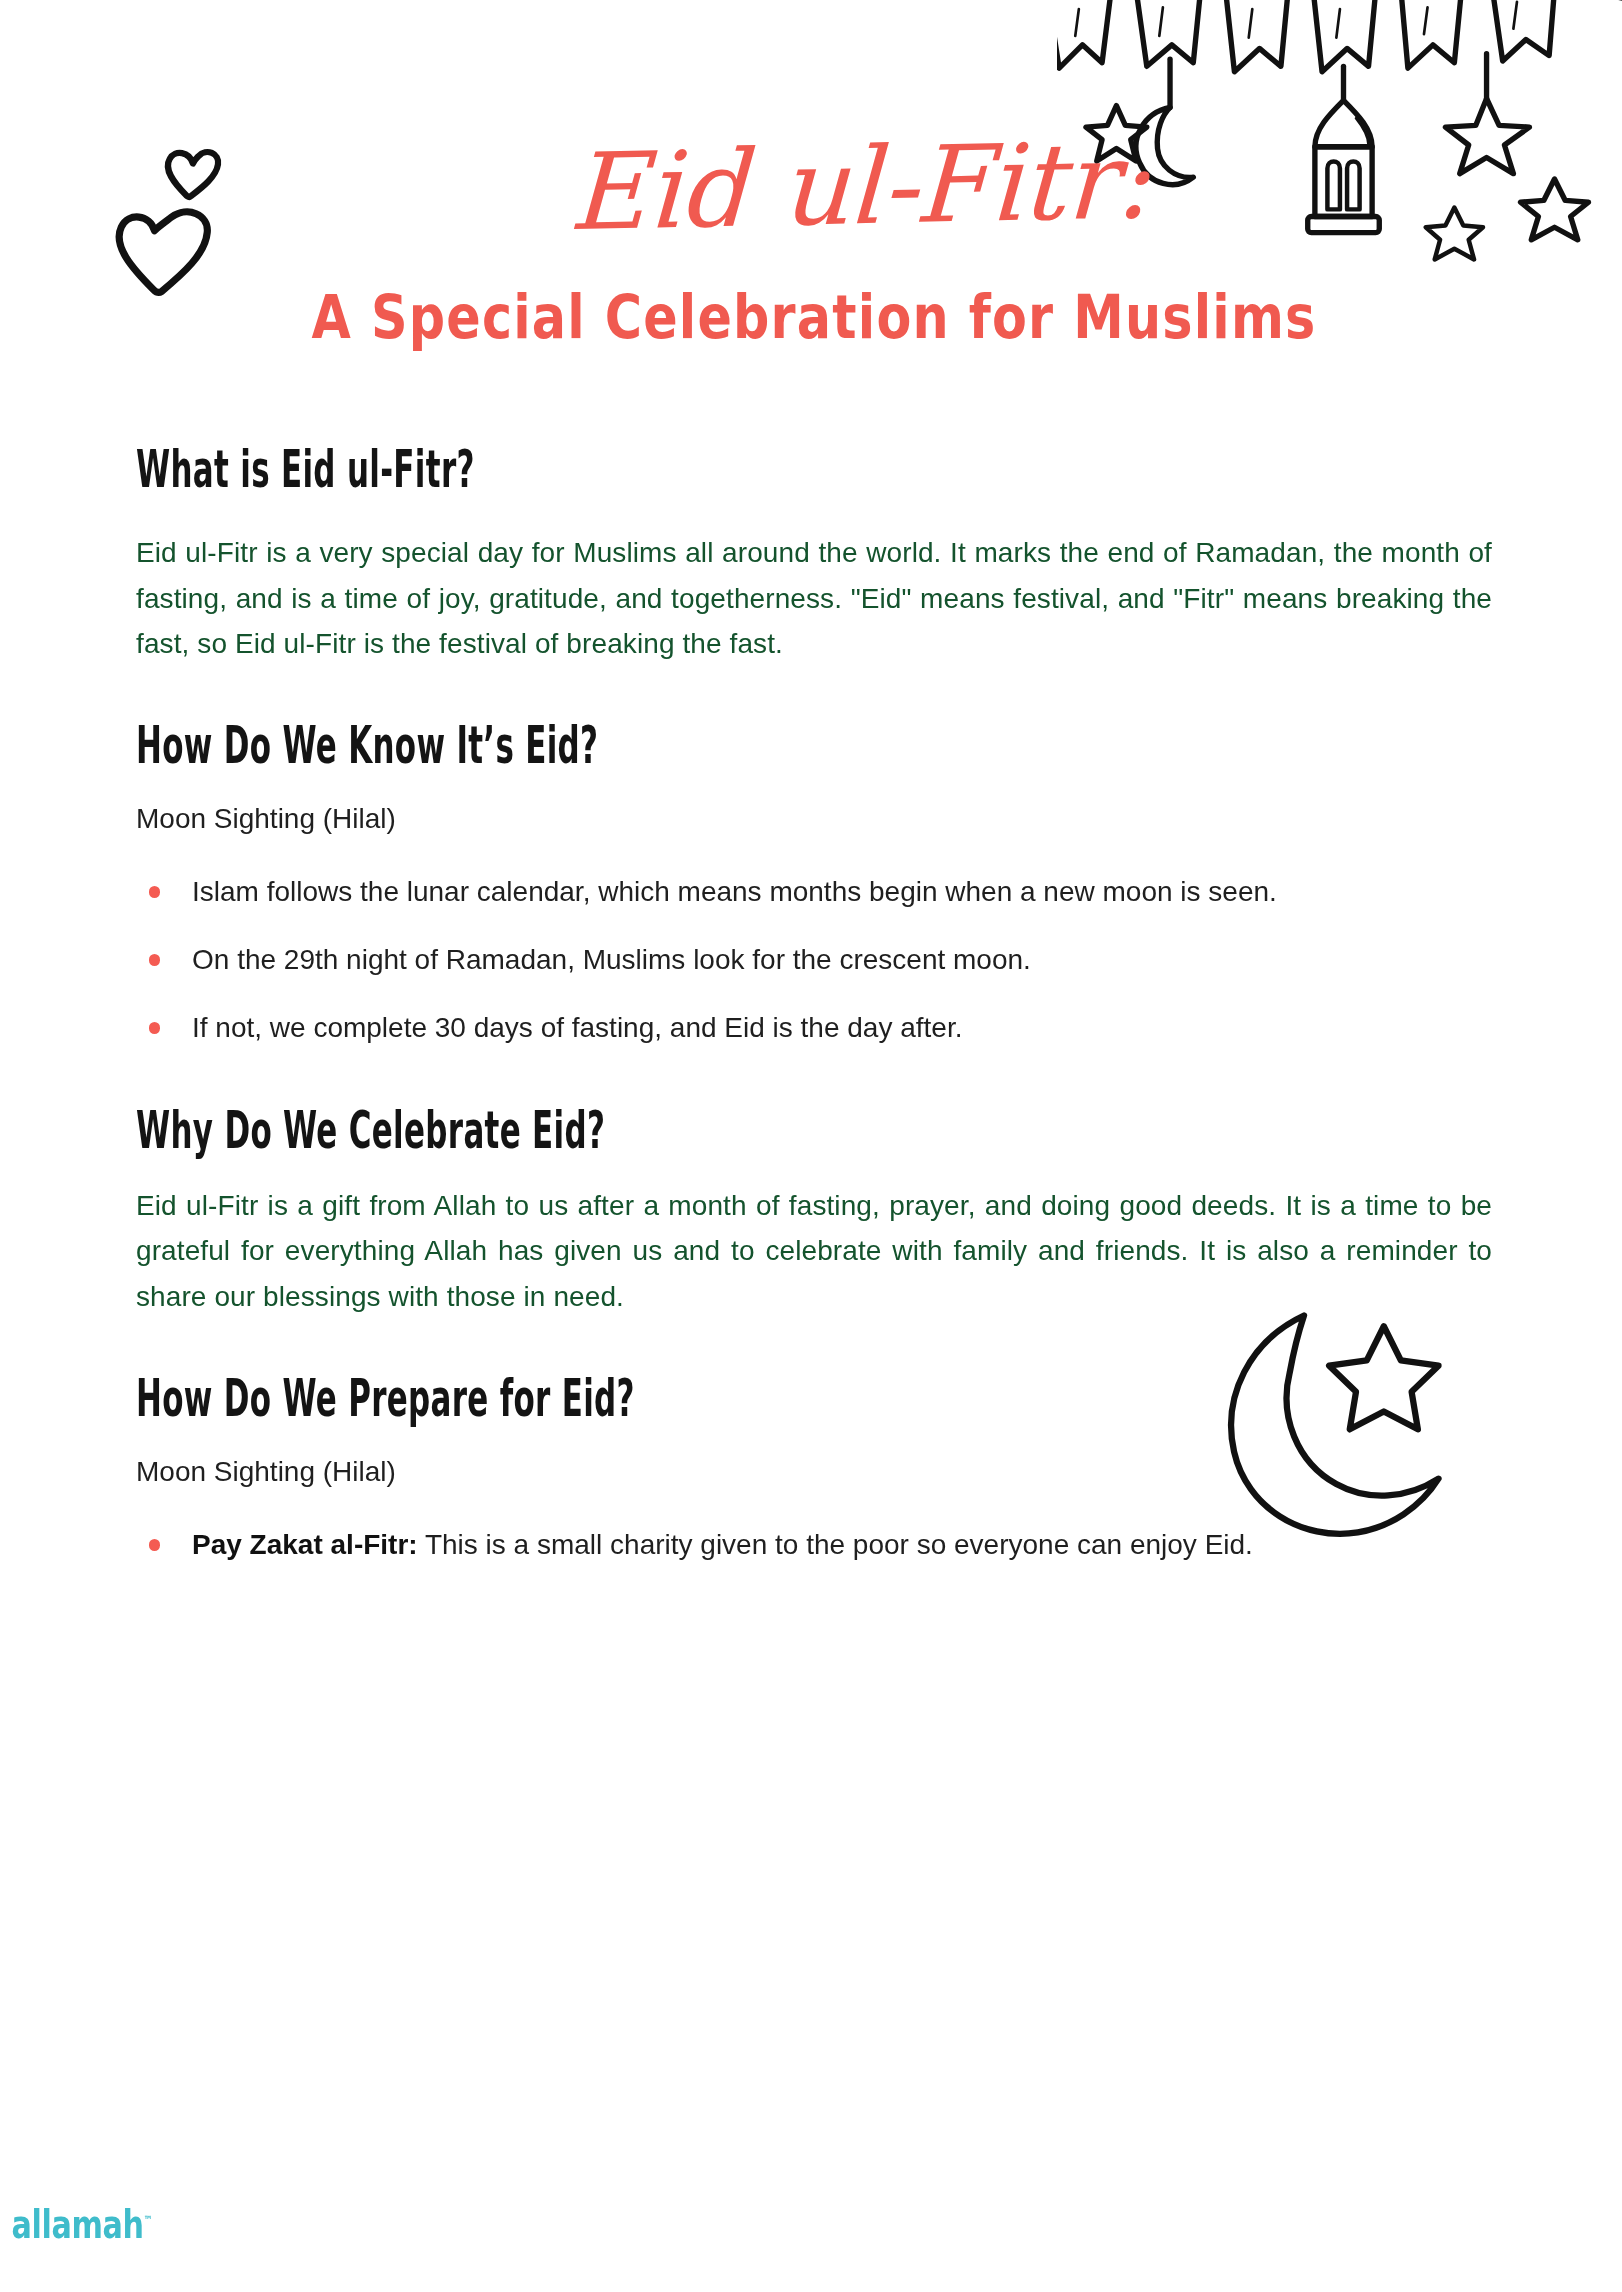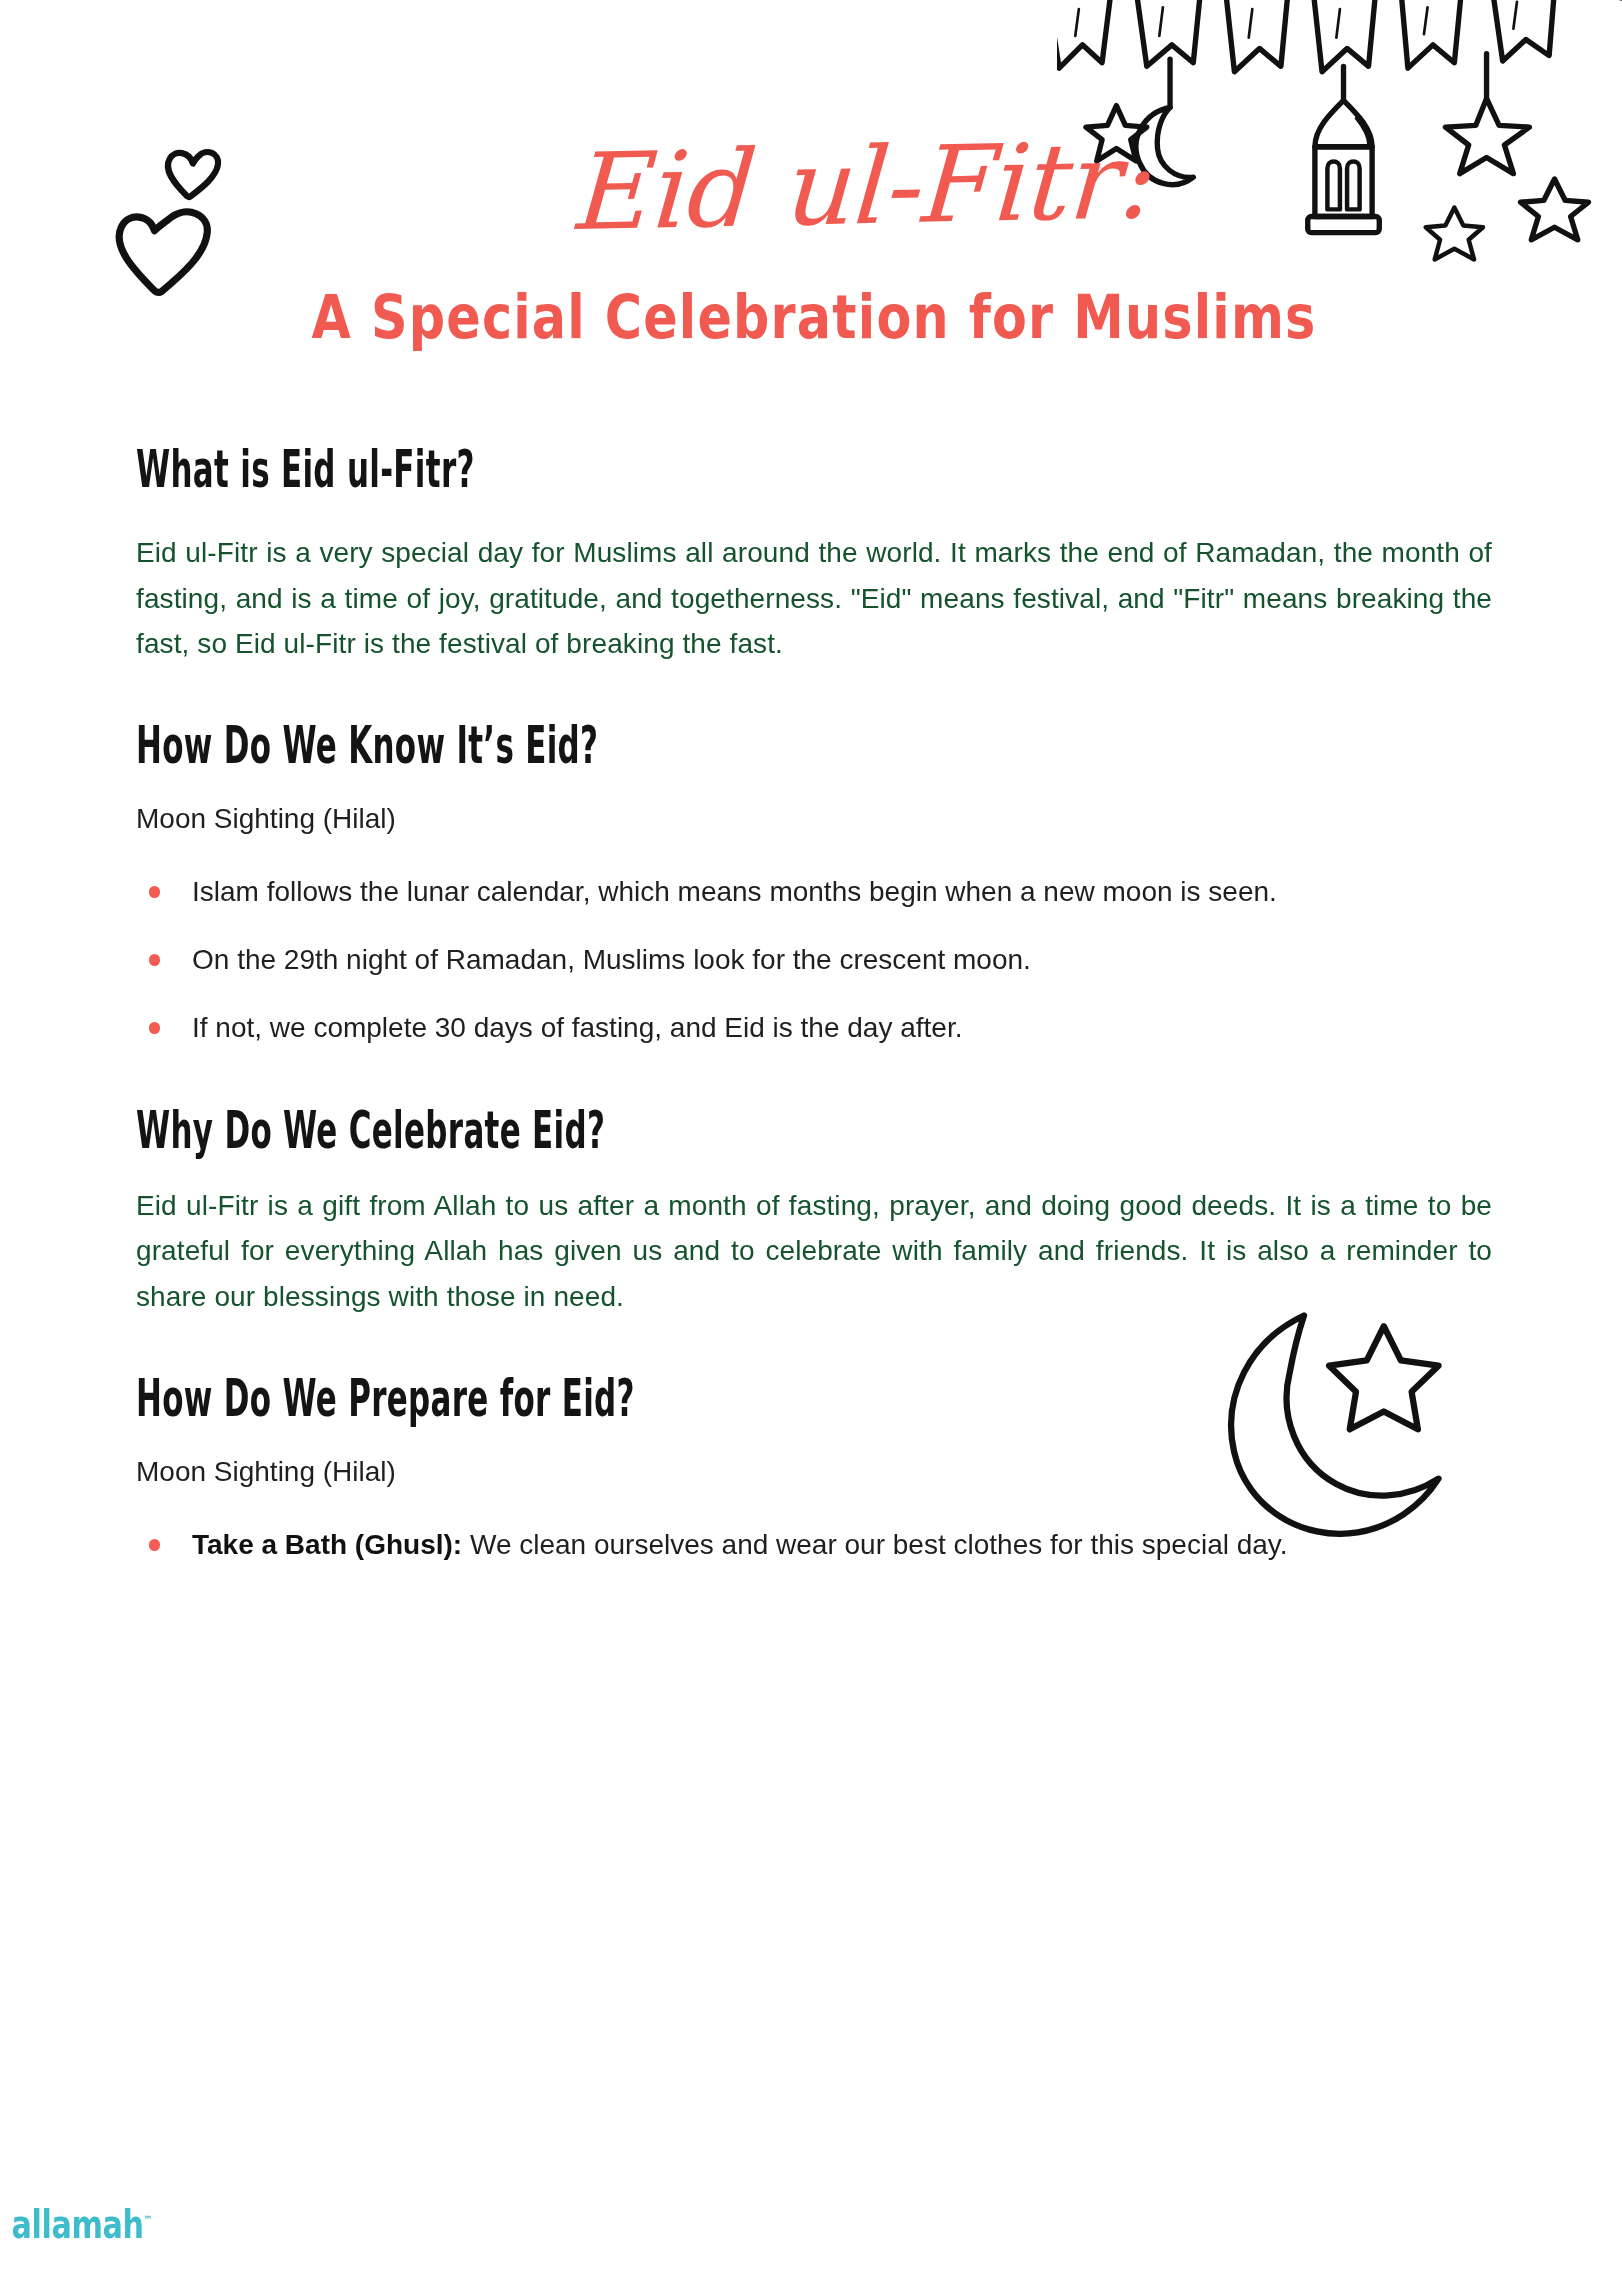--- a/index.html
+++ b/index.html
@@ -266,21 +266,21 @@
     </ul>
 
     <h2 class="section-heading sp-h2-top">Why Do We Celebrate Eid?</h2>
     <p class="body-text sp-p-top-lg">Eid ul-Fitr is a gift from Allah to us after a month of fasting, prayer, and doing good deeds. It is a time to be grateful for everything Allah has given us and to celebrate with family and friends. It is also a reminder to share our blessings with those in need.</p>
 
     <h2 class="section-heading sp-h2-top">How Do We Prepare for Eid?</h2>
     <p class="plain-text sp-p-top-lg">Moon Sighting (Hilal)</p>
 
     <ul class="bullet-list sp-ul-top">
       <li class="justified">
-        <span class="lead-in">Take a Bath (Ghusl):</span><span> We clean ourselves and wear our best clothes for this special day.</span>
+        <span class="lead-in">Pay Zakat al-Fitr:</span><span> This is a small charity given to the poor so everyone can enjoy Eid.</span>
       </li>
     </ul>
 
   </div>
 
   <div class="footer">
     <span class="brand-logo"><span>allamah</span><span class="brand-tm">™</span></span>
   </div>
 
 </div>

